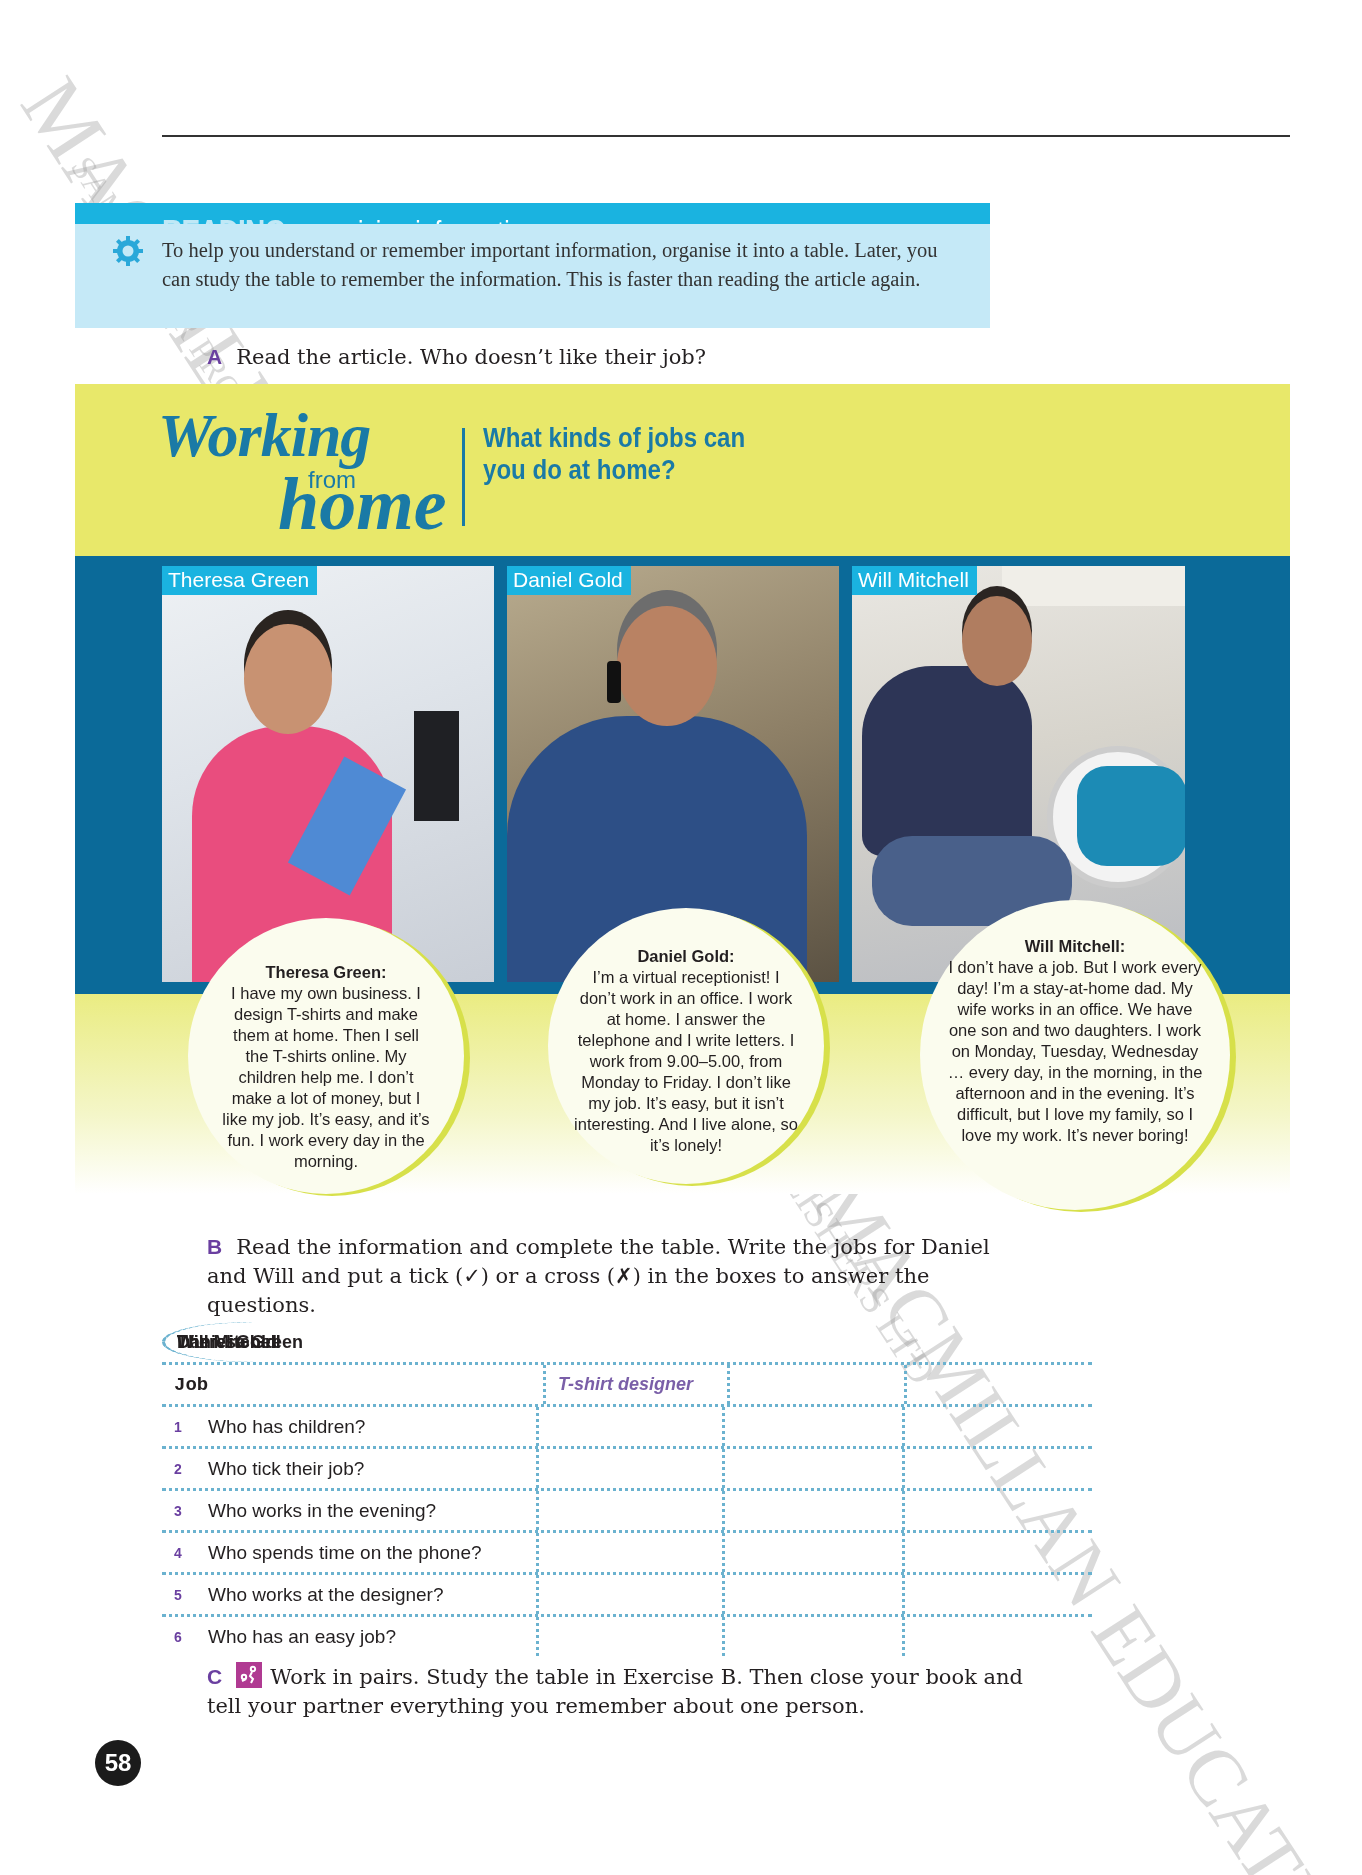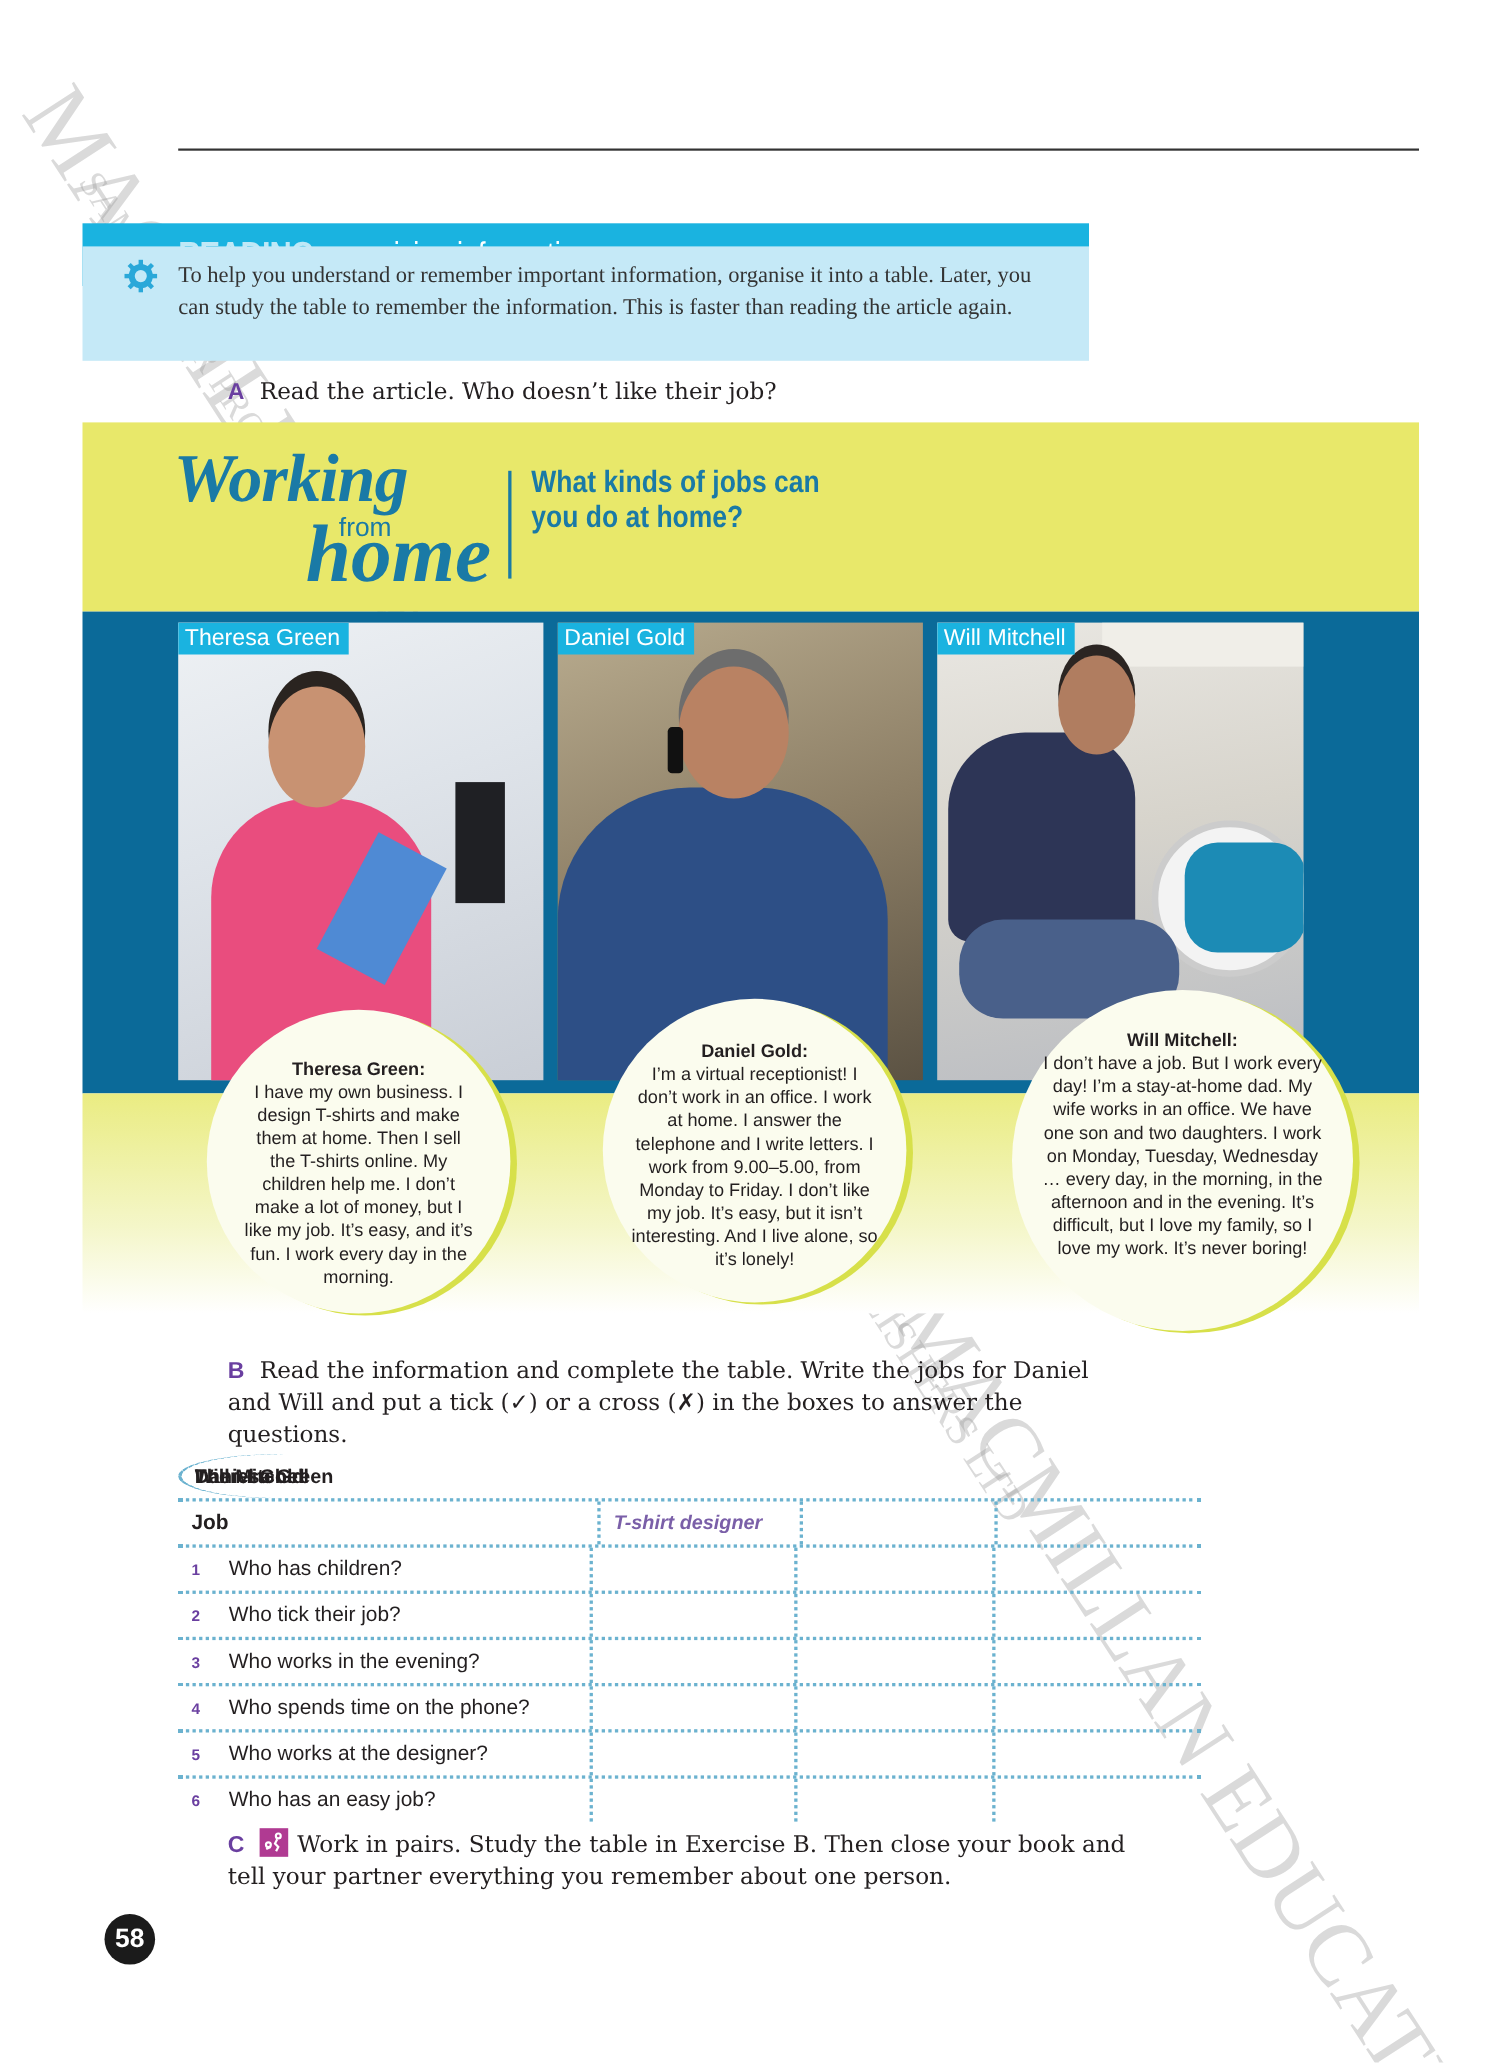--- a/index.html
+++ b/index.html
@@ -178,21 +178,21 @@
 </div>
 
 <div class="tbl">
   <div class="tbl-row header">
     <div class="c-q"></div>
     <div class="c-p w1 head">Theresa Green</div>
     <div class="c-p w2 head">Daniel Gold</div>
     <div class="c-p w3 head">Will Mitchell</div>
   </div>
   <div class="tbl-row">
-    <div class="c-q job" style="font-weight:600;">Job</div>
+    <div class="c-q job" style="font-weight:600;font-family:Liberation Mono, monospace;">Job</div>
     <div class="c-p w1 filled">T-shirt designer</div>
     <div class="c-p w2"></div>
     <div class="c-p w3"></div>
   </div>
   <div class="tbl-row">
     <div class="c-q">
         <span class="num">1</span>
         <span>Who has children?</span>
       </div>
     <div class="c-p w1"></div>

